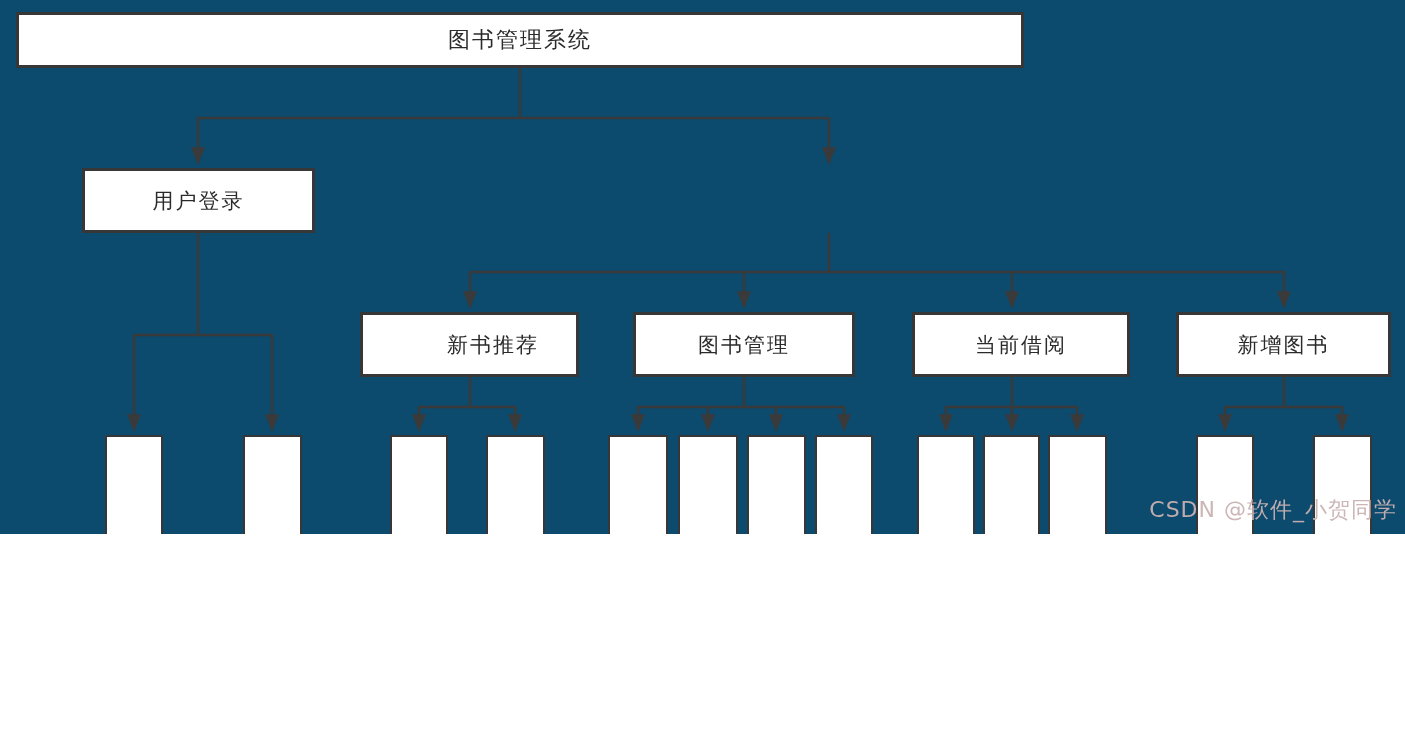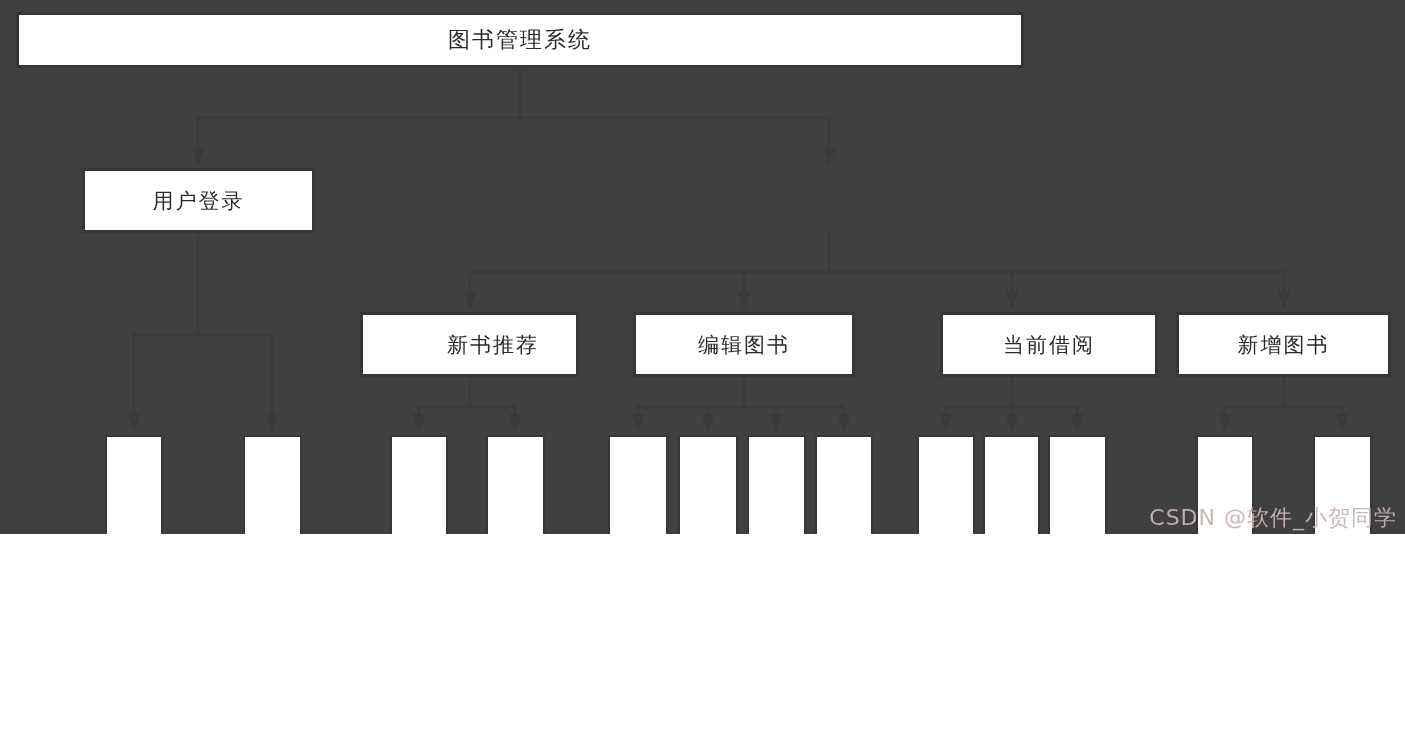--- a/index.html
+++ b/index.html
@@ -2,21 +2,21 @@
 <html><head>
 <meta charset="utf-8">
 <title>图书管理系统</title>
 <style>
   * { box-sizing: border-box; }
   html, body { margin: 0; padding: 0; background: #ffffff; }
   #canvas {
     position: relative;
     width: 1405px;
     height: 534px;
-    background: #404040;
+    background: #0c4a6e;
     font-family: "DejaVu Sans", "Liberation Sans", sans-serif;
     color: #2e2e2e;
     overflow: hidden;
   }
   #connectors { position: absolute; left: 0; top: 0; pointer-events: none; }
   .box {
     position: absolute;
     background: #ffffff;
     border: 3px solid #373737;
     display: flex;
@@ -31,21 +31,21 @@
     text-orientation: mixed;
     font-size: 21px;
     letter-spacing: 7px;
     line-height: 1;
     white-space: nowrap;
     color: #2b2b2b;
   }
   .watermark {
     position: absolute;
     right: 8px;
-    bottom: 1px;
+    bottom: 9px;
     font-size: 22px;
     letter-spacing: 1px;
     color: #c9b2b2;
     opacity: 0.95;
     z-index: 5;
     white-space: nowrap;
   }
   svg path.cline { stroke: #3a3a3a; stroke-width: 2.5; fill: none; }
 </style>
 </head>
@@ -120,23 +120,23 @@
   </div>
 
   <div class="box" style="left:82px; top:168px; width:233px; height:65px;">
     <span class="h-label">用户登录</span>
   </div>
 
   <div class="box" style="left:360px; top:312px; width:219px; height:65px;padding-left:47px;">
     <span class="h-label">新书推荐</span>
   </div>
   <div class="box" style="left:633px; top:312px; width:222px; height:65px;">
-    <span class="h-label">编辑图书</span>
+    <span class="h-label">图书管理</span>
   </div>
-  <div class="box" style="left:940px; top:312px; width:218px; height:65px;">
+  <div class="box" style="left:912px; top:312px; width:218px; height:65px;">
     <span class="h-label">当前借阅</span>
   </div>
   <div class="box" style="left:1176px; top:312px; width:215px; height:65px;">
     <span class="h-label">新增图书</span>
   </div>
 
   <div class="box leaf" style="left:105px; width:58px;">
     <span class="v-label">用户登录</span>
   </div>
   <div class="box leaf" style="left:243px; width:59px;">

